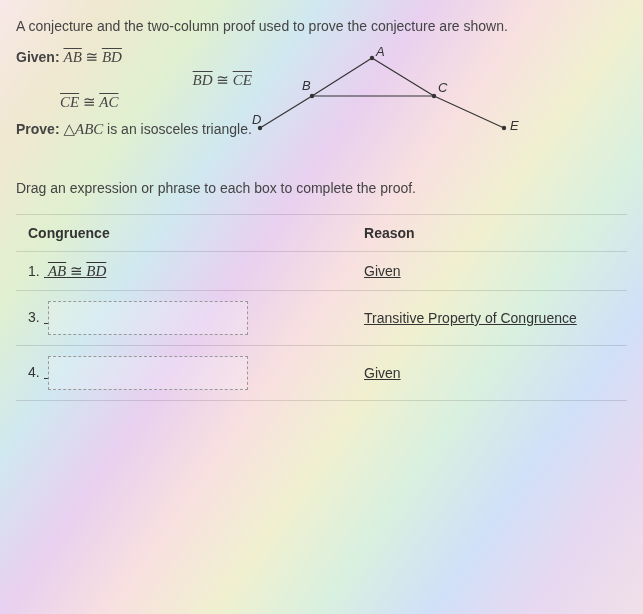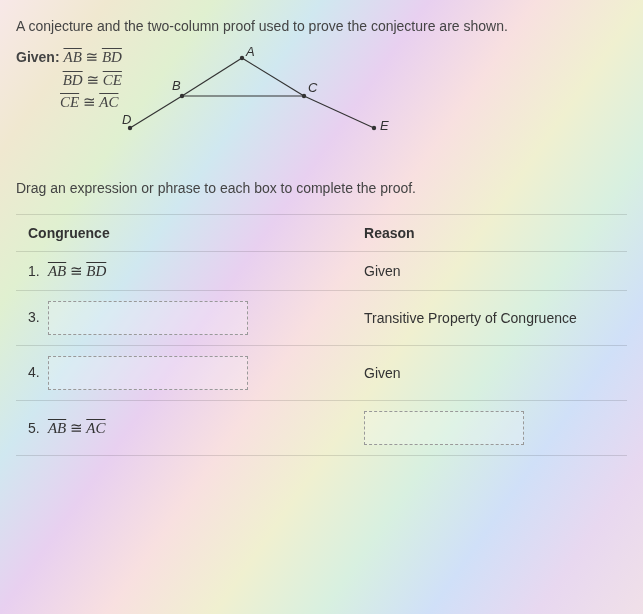--- a/index.html
+++ b/index.html
@@ -19,21 +19,21 @@
   }
   .intro { font-size: 14px; margin-bottom: 12px; }
   .setup { display: flex; margin-bottom: 30px; align-items: flex-start; }
   .given-block { font-size: 14px; line-height: 1.5; }
   .given-block b { font-weight: bold; }
   .ov { text-decoration: overline; font-style: italic; }
   .diagram { flex: 1; }
   .instr { font-size: 14px; margin-bottom: 18px; }
   table { width: 100%; border-collapse: collapse; font-size: 14px; }
   th { text-align: left; font-weight: bold; padding: 10px 12px; border-top: 1px solid rgba(0,0,0,0.12); border-bottom: 1px solid rgba(0,0,0,0.12); color:#333;}
-  td { padding: 10px 12px; border-bottom: 1px solid rgba(0,0,0,0.12); vertical-align: middle; color:#333;}
+  td { padding: 10px 12px; border-bottom: 1px solid rgba(0,0,0,0.12); vertical-align: middle; color:#333;text-decoration:underline;}
   .mth { font-family: 'Times New Roman', serif; font-size: 15px; }
   .dropzone {
     display: inline-block;
     min-width: 200px;
     min-height: 34px;
     border: 1.5px dashed #999;
     background: rgba(255,255,255,0.2);
     vertical-align: middle;
   }
   .dropzone.sm { min-width: 160px; }
@@ -58,20 +58,26 @@
       <span class="mth">
         <span class="ov">BD</span> ≅
         <span class="ov">CE</span>
       </span>
     </div>
     <div style="padding-left:44px;">
       <span class="mth">
         <span class="ov">CE</span> ≅
         <span class="ov">AC</span>
       </span>
+    </div>
+    <div style="margin-top:4px;">
+      <b>Prove:</b>
+      <span class="mth">
+        <span>△</span><i>ABC</i>
+      </span><span> is an isosceles triangle.</span>
     </div>
   </div>
 
   <div class="diagram">
     <svg width="300" height="100" viewBox="0 0 300 100">
       <line x1="120" y1="12" x2="60" y2="50" stroke="#333" stroke-width="1.2"></line>
       <line x1="120" y1="12" x2="182" y2="50" stroke="#333" stroke-width="1.2"></line>
       <line x1="60" y1="50" x2="182" y2="50" stroke="#333" stroke-width="1.2"></line>
       <line x1="60" y1="50" x2="8" y2="82" stroke="#333" stroke-width="1.2"></line>
       <line x1="182" y1="50" x2="252" y2="82" stroke="#333" stroke-width="1.2"></line>
@@ -115,23 +121,14 @@
       </td>
       <td>Transitive Property of Congruence</td>
     </tr>
     <tr>
       <td>
         <span class="rownum">4.</span>
         <span class="dropzone"></span>
       </td>
       <td>Given</td>
     </tr>
-    <tr>
-      <td>
-        <span class="rownum">5.</span>
-        <span class="mth">
-          <span class="ov">AB</span><span> ≅ </span><span class="ov">AC</span>
-        </span>
-      </td>
-      <td><span class="dropzone sm"></span></td>
-    </tr>
   </tbody>
 </table>
 
 </body></html>

